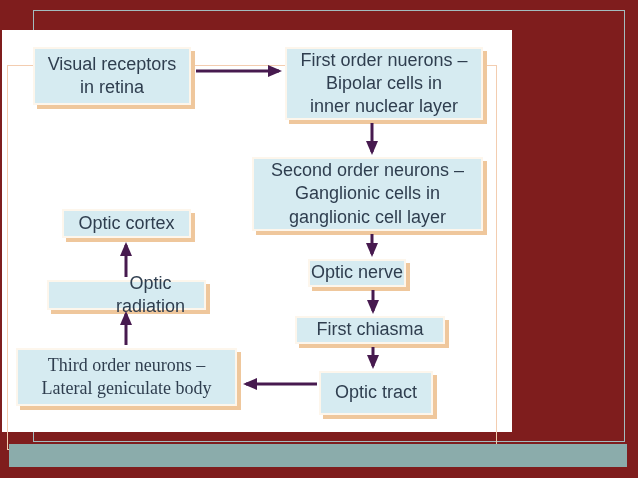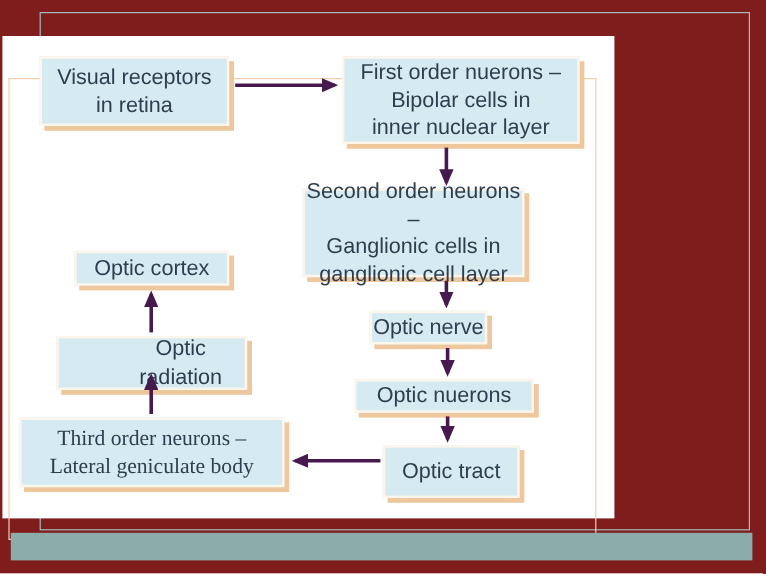--- a/index.html
+++ b/index.html
@@ -47,26 +47,26 @@
     line-height: 1.28;
     text-align: center;
     display: flex;
     align-items: center;
     justify-content: center;
     white-space: pre-line;
     box-sizing: border-box;
   }
   .n1 { left: 33px;  top: 47px;  width: 158px; height: 58px; }
   .n2 { left: 285px; top: 47px;  width: 198px; height: 73px; }
-  .n3 { left: 252px; top: 157px; width: 185px; height: 74px; }
+  .n3 { left: 252px; top: 157px; width: 231px; height: 74px; }
   .n4 { left: 308px; top: 259px; width: 98px; height: 28px; }
   .n5 { left: 295px; top: 316px; width: 150px; height: 28px; }
   .n6 { left: 319px; top: 371px; width: 114px; height: 44px; }
   .n7 { left: 16px;  top: 348px; width: 221px; height: 58px; font-family: Liberation Serif, serif; }
-  .n8 { left: 47px;  top: 280px; width: 159px; height: 45px; padding-left: 48px; }
+  .n8 { left: 47px;  top: 280px; width: 159px; height: 30px; padding-left: 48px; }
   .n9 { left: 62px;  top: 209px; width: 129px; height: 29px; }
   .arrow-layer {
     position: absolute;
     left: 0; top: 0;
     width: 638px; height: 478px;
     pointer-events: none;
   }
   .arrow-layer line { stroke: var(--arrow-color, #471a4f); stroke-width: 3; }
   .arrow-layer .head { fill: var(--arrow-color, #471a4f); }
 </style>
@@ -83,21 +83,21 @@
 
   <div class="node n1">Visual receptors
 in retina</div>
   <div class="node n2">First order nuerons –
 Bipolar cells in
 inner nuclear layer</div>
   <div class="node n3">Second order neurons –
 Ganglionic cells in
 ganglionic cell layer</div>
   <div class="node n4">Optic nerve</div>
-  <div class="node n5">Optic nuerons</div>
+  <div class="node n5">First chiasma</div>
   <div class="node n6">Optic tract</div>
   <div class="node n7">Third order neurons –
 Lateral geniculate body</div>
   <div class="node n8">Optic radiation</div>
   <div class="node n9">Optic cortex</div>
 
   <svg class="arrow-layer" width="638" height="478" viewBox="0 0 638 478" xmlns="http://www.w3.org/2000/svg">
     <defs>
       <marker id="ah" markerUnits="userSpaceOnUse" markerWidth="14" markerHeight="12" refX="11" refY="6" orient="auto">
         <path class="head" d="M0,0 L14,6 L0,12 Z"></path>

